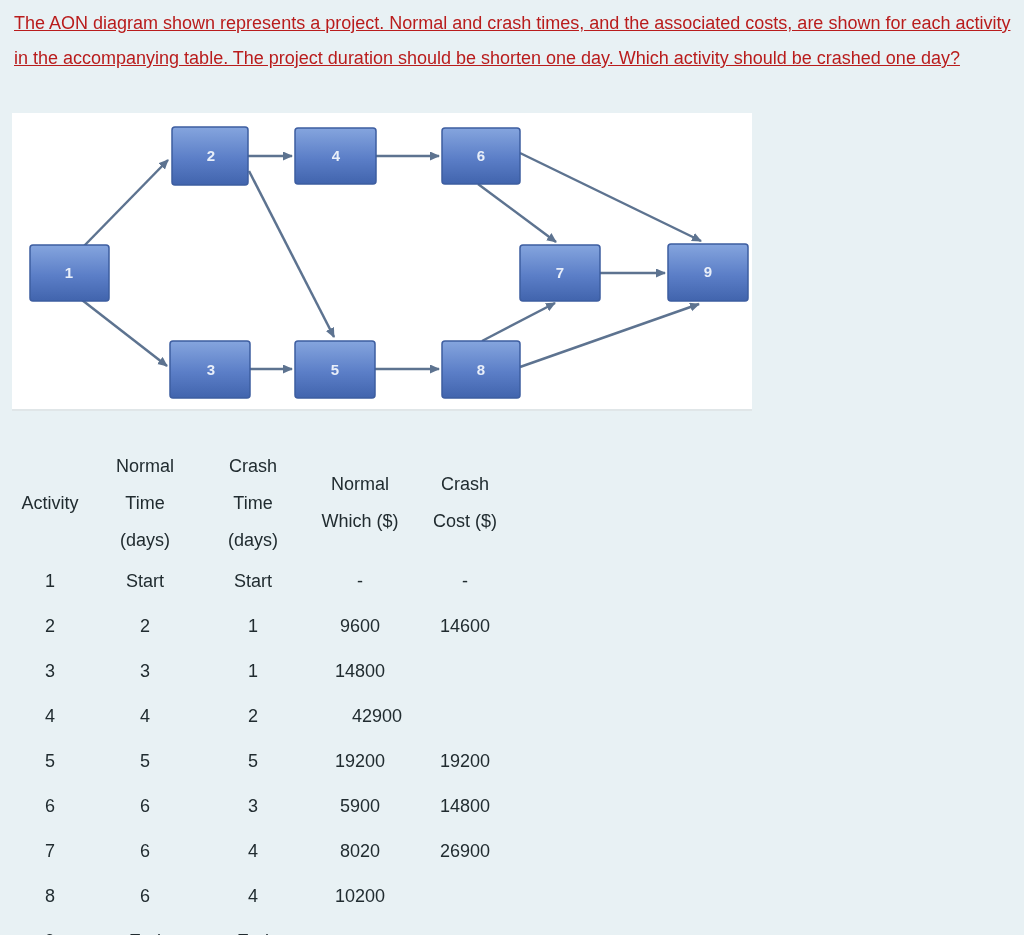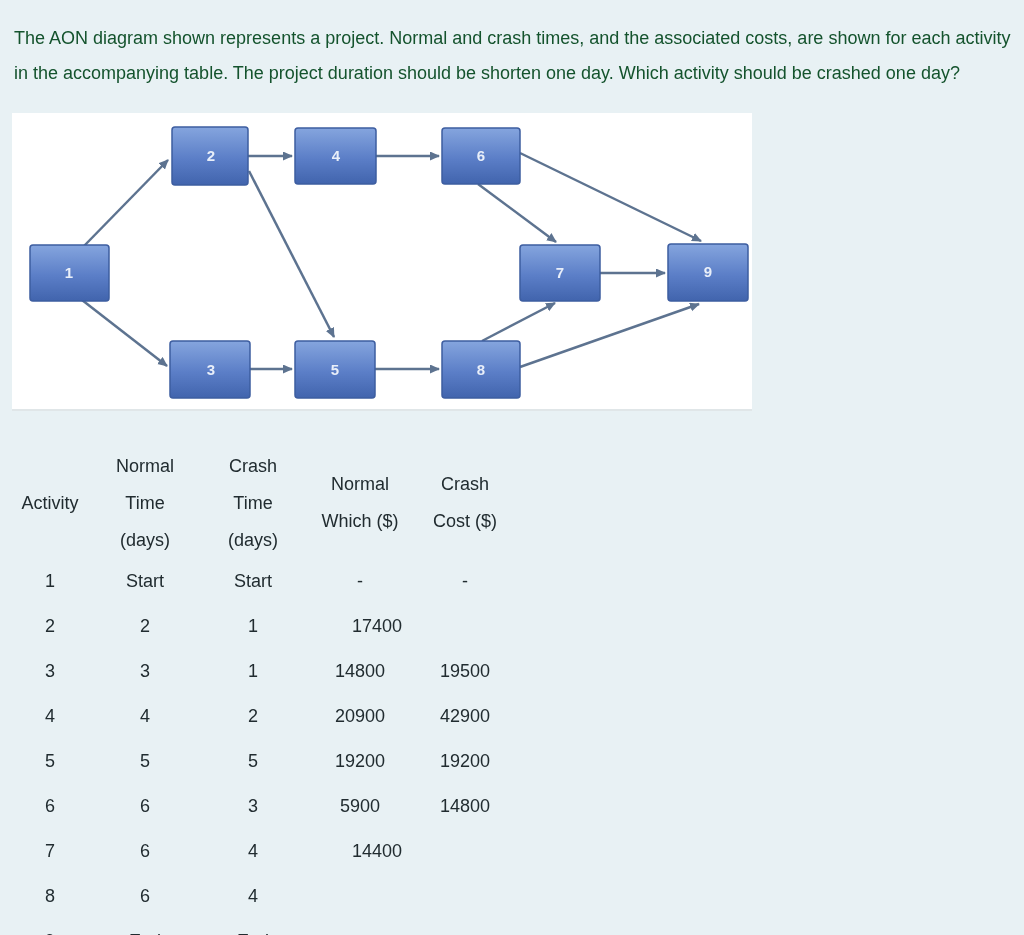--- a/index.html
+++ b/index.html
@@ -4,22 +4,22 @@
 <style>
   * { margin:0; padding:0; box-sizing:border-box; }
   html,body { width:1024px; height:935px; overflow:hidden; }
   body {
     position:relative;
     background:#e8f1f4;
     font-family:"Liberation Sans","DejaVu Sans",sans-serif;
     color:#212c30;
   }
   .question {
-    position:absolute; top:21px; left:14px; width:1002px;
-    font-size:18px; line-height:35px; color:#14532d;
+    position:absolute; top:6px; left:14px; width:1002px;
+    font-size:18px; line-height:35px; color:#b91c1c;text-decoration:underline;
   }
   .panel {
     position:absolute; left:12px; top:113px; width:740px; height:298px;
     background:#ffffff; border-bottom:2px solid #e0e6e8;
   }
   .node-label {
     font-family:"Liberation Sans","DejaVu Sans",sans-serif;
     font-size:15px; font-weight:bold; fill:#e9eff9;
   }
   .atable { position:absolute; left:0; top:447px; width:532px; }
@@ -138,60 +138,61 @@
         <div class="tcell c0">1</div>
         <div class="tcell c1">Start</div>
         <div class="tcell c2">Start</div>
         <div class="tcell c3">-</div>
         <div class="tcell c4">-</div>
       </div>
       <div class="trow">
         <div class="tcell c0">2</div>
         <div class="tcell c1">2</div>
         <div class="tcell c2">1</div>
-        <div class="tcell c4">17400</div>
+        <div class="tcell c3">9600</div>
+        <div class="tcell c4">14600</div>
       </div>
       <div class="trow">
         <div class="tcell c0">3</div>
         <div class="tcell c1">3</div>
         <div class="tcell c2">1</div>
         <div class="tcell c3">14800</div>
-        <div class="tcell c4">19500</div>
       </div>
       <div class="trow">
         <div class="tcell c0">4</div>
         <div class="tcell c1">4</div>
         <div class="tcell c2">2</div>
-        <div class="tcell c3">20900</div>
         <div class="tcell c4">42900</div>
       </div>
       <div class="trow">
         <div class="tcell c0">5</div>
         <div class="tcell c1">5</div>
         <div class="tcell c2">5</div>
         <div class="tcell c3">19200</div>
         <div class="tcell c4">19200</div>
       </div>
       <div class="trow">
         <div class="tcell c0">6</div>
         <div class="tcell c1">6</div>
         <div class="tcell c2">3</div>
         <div class="tcell c3">5900</div>
         <div class="tcell c4">14800</div>
       </div>
       <div class="trow">
         <div class="tcell c0">7</div>
         <div class="tcell c1">6</div>
         <div class="tcell c2">4</div>
-        <div class="tcell c4">14400</div>
+        <div class="tcell c3">8020</div>
+        <div class="tcell c4">26900</div>
       </div>
       <div class="trow">
         <div class="tcell c0">8</div>
         <div class="tcell c1">6</div>
         <div class="tcell c2">4</div>
+        <div class="tcell c3">10200</div>
       </div>
       <div class="trow">
         <div class="tcell c0">9</div>
         <div class="tcell c1">End</div>
         <div class="tcell c2">End</div>
         <div class="tcell c3">-</div>
         <div class="tcell c4">-</div>
       </div>
     </div>
 </div>

